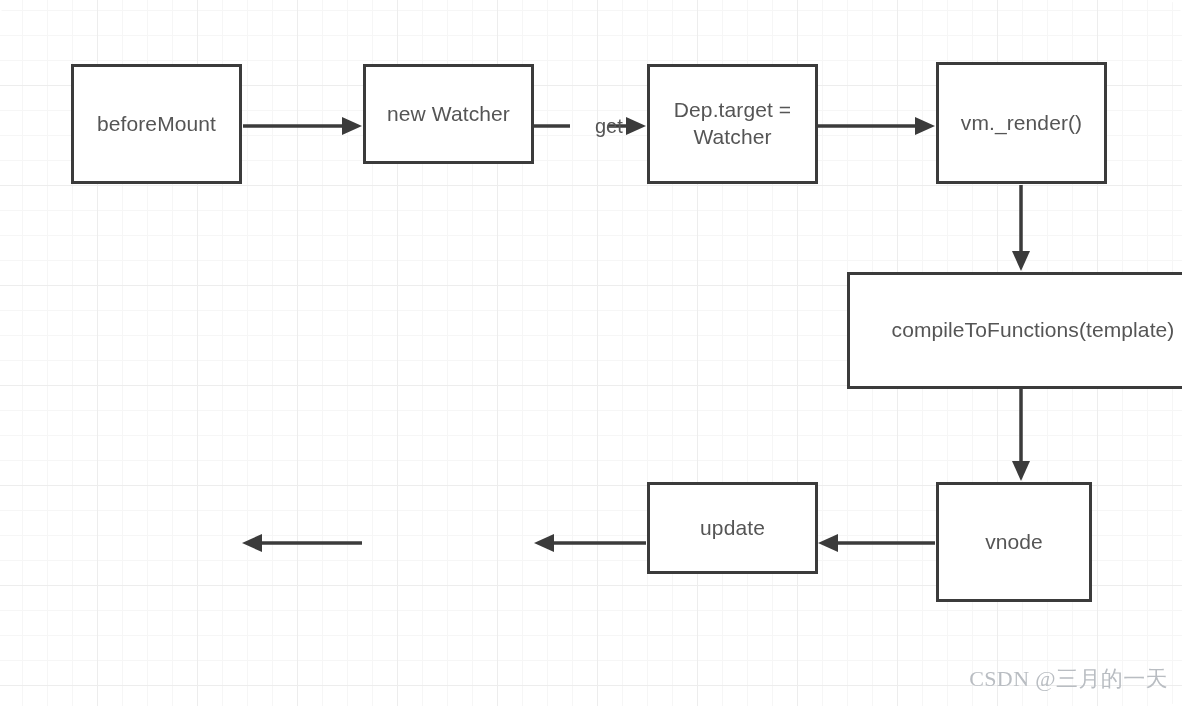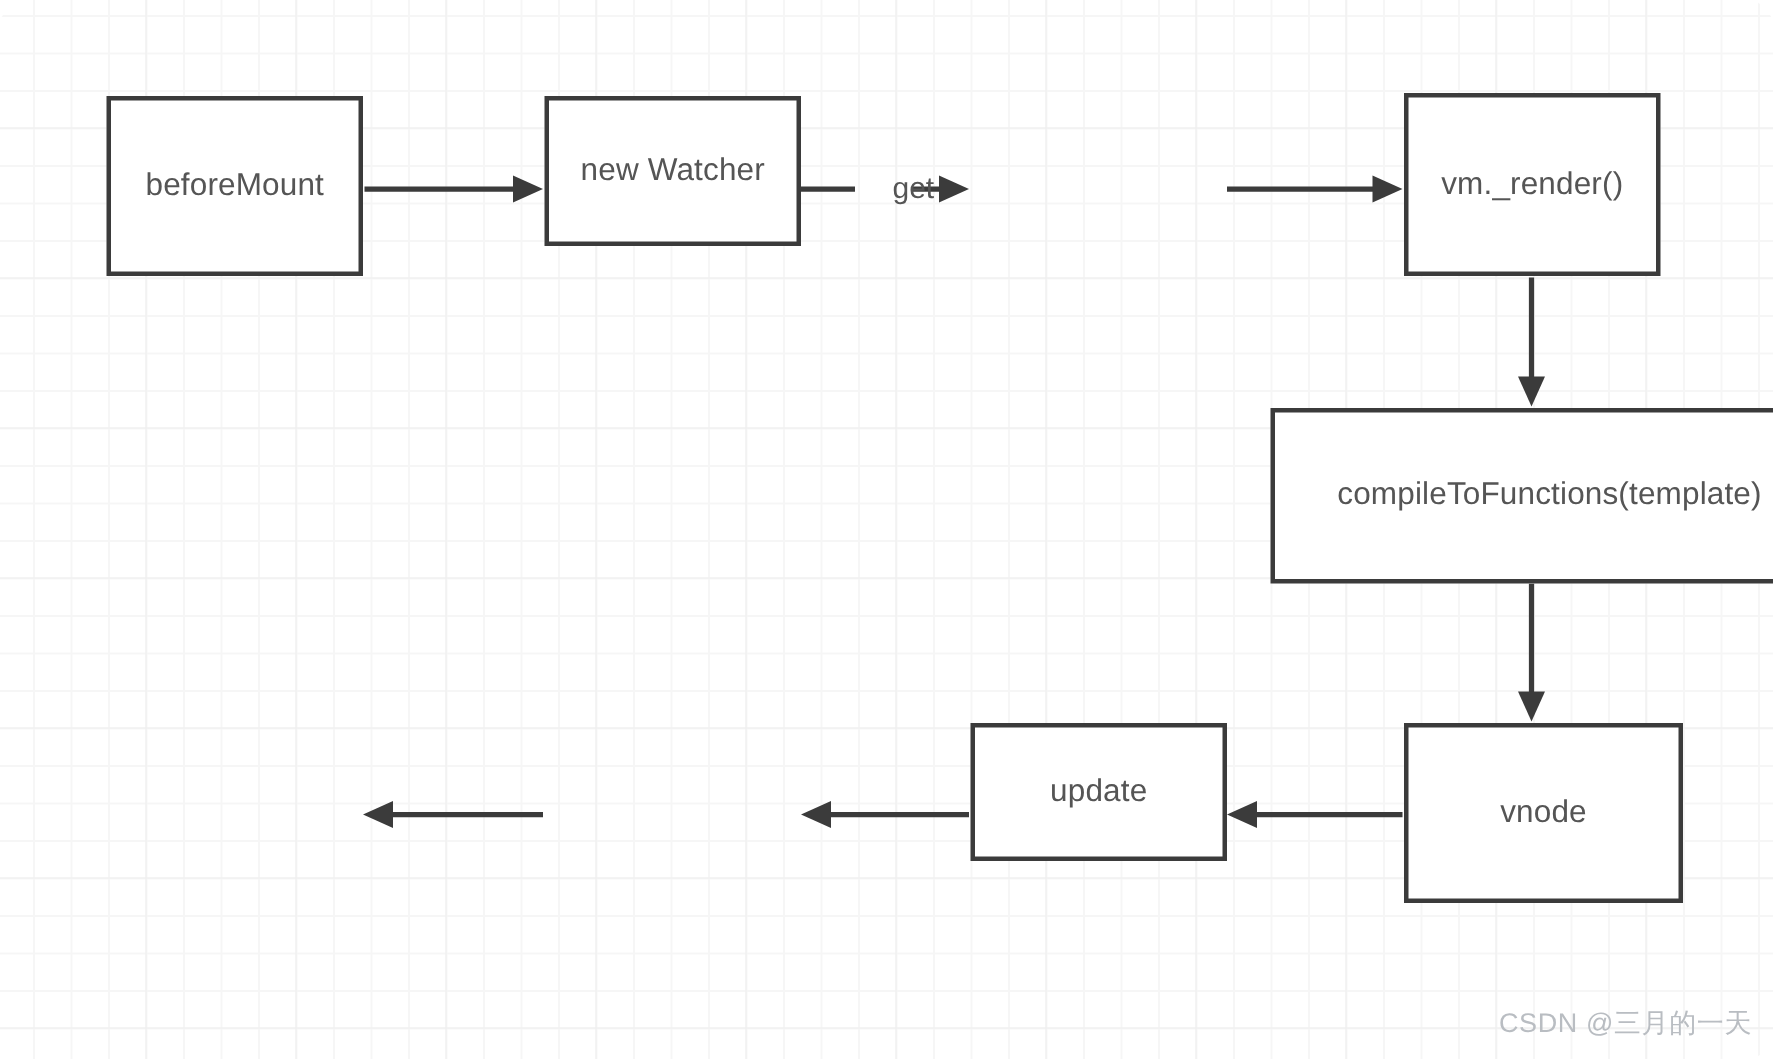--- a/index.html
+++ b/index.html
@@ -68,22 +68,22 @@
     font-size: 20px;
     font-family: "Liberation Sans", sans-serif;
     background: transparent;
     line-height: 1;
   }
   .watermark {
     position: absolute;
     right: 14px;
     bottom: 12px;
     color: #b9bdc2;
-    font-size: 18px;
-    font-family: Liberation Sans, sans-serif;
+    font-size: 22px;
+    font-family: Liberation Serif, serif;
     letter-spacing: 0.4px;
     user-select: none;
     margin-left: 45px;
   }
 </style>
 </head>
 <body>
 
 <div id="canvas">
 
@@ -128,28 +128,30 @@
     <g>
       <line class="edge-line" x1="362" y1="543" x2="257" y2="543"></line>
       <polygon class="edge-head" points="242,543 262,534 262,552"></polygon>
     </g>
   </svg>
 
   <div class="node" style="left:71px; top:64px; width:171px; height:120px;">beforeMount</div>
 
   <div class="node" style="left:363px; top:64px; width:171px; height:100px;">new Watcher</div>
 
+  <div class="node" style="left:647px; top:64px; width:171px; height:120px;">Dep.target =
+Watcher</div>
 
   <div class="node" style="left:936px; top:62px; width:171px; height:122px;">vm._render()</div>
 
   <div class="node" style="left:847px; top:272px; width:372px; height:117px;">compileToFunctions(template)</div>
 
 
 
   <div class="node" style="left:647px; top:482px; width:171px; height:92px;">update</div>
 
-  <div class="node" style="left:936px; top:482px; width:186px; height:120px;">vnode</div>
+  <div class="node" style="left:936px; top:482px; width:156px; height:120px;">vnode</div>
 
   <div class="edge-label" style="left:571px; top:116px;margin-left:24px;">get</div>
 
   <div class="watermark">CSDN @三月的一天</div>
 
 </div>
 
 </body></html>

